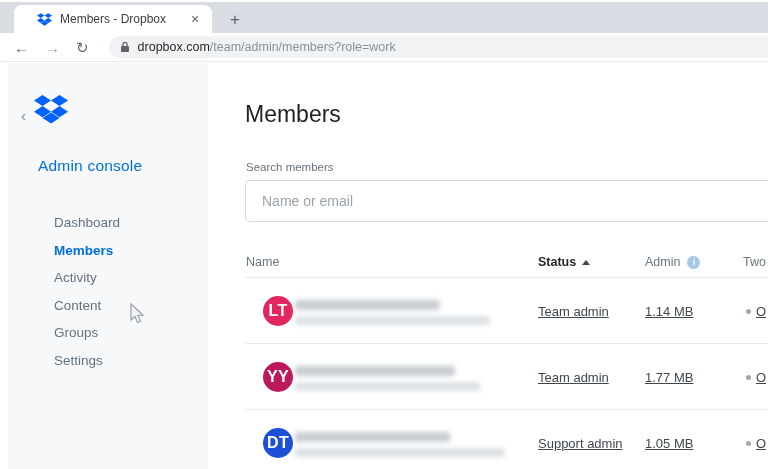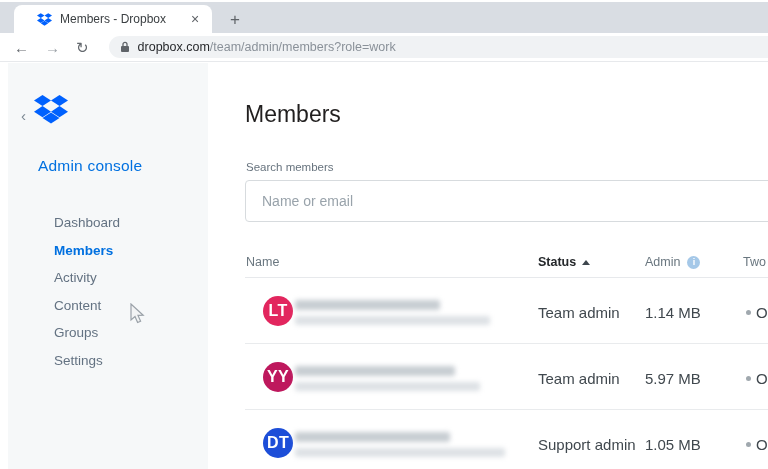--- a/index.html
+++ b/index.html
@@ -76,21 +76,21 @@
 
   .row { position:absolute; left:0; width:565px; height:66px;
     border-bottom:1px solid #e9ebed; }
   .row.r0 { top:215px; } .row.r1 { top:281px; } .row.r2 { top:347px; border-bottom:none; }
   .avatar { position:absolute; left:0; top:18px; width:30px; height:30px;
     border-radius:50%; color:#fff; font-size:16px; font-weight:700;
     display:flex; align-items:center; justify-content:center; letter-spacing:.3px;margin-left:18px; }
   .redact { position:absolute; border-radius:2px; filter:blur(2.5px); }
   .redact.l1 { top:22px; height:10px; background:#c7cdd2; }
   .redact.l2 { top:38px; height:9px; background:#dde1e5; }
-  .cell { position:absolute; top:26px; font-size:15px; color:#40484e; }
+  .cell { position:absolute; top:26px; font-size:13px; color:#40484e;text-decoration:underline; }
   .cell.status { left:293px; }
   .cell.usage { left:400px; }
   .cell.twostep { left:501px; display:flex; align-items:center; white-space:nowrap; }
   .status-dot { width:5px; height:5px; border-radius:50%; background:#a0a8ae;
     margin-right:5px; }
 
   .cursor { position:absolute; left:129px; top:240px; z-index:50; }
 </style>
 </head>
 <body>
@@ -180,21 +180,21 @@
         <span class="status-dot"></span>
         <span>O</span>
         </div>
     </div>
 
     <div class="row r1">
       <div class="avatar" style="background: #be185d;">YY</div>
       <div class="redact l1" style="left:50px;width:160px;"></div>
       <div class="redact l2" style="left:50px;width:185px;"></div>
       <div class="cell status">Team admin</div>
-      <div class="cell usage">5.97 MB</div>
+      <div class="cell usage">1.77 MB</div>
       <div class="cell twostep">
         <span class="status-dot"></span>
         <span>O</span>
         </div>
     </div>
 
     <div class="row r2">
       <div class="avatar" style="background: #1d4ed8;">DT</div>
       <div class="redact l1" style="left:50px;width:155px;"></div>
       <div class="redact l2" style="left:50px;width:210px;"></div>

